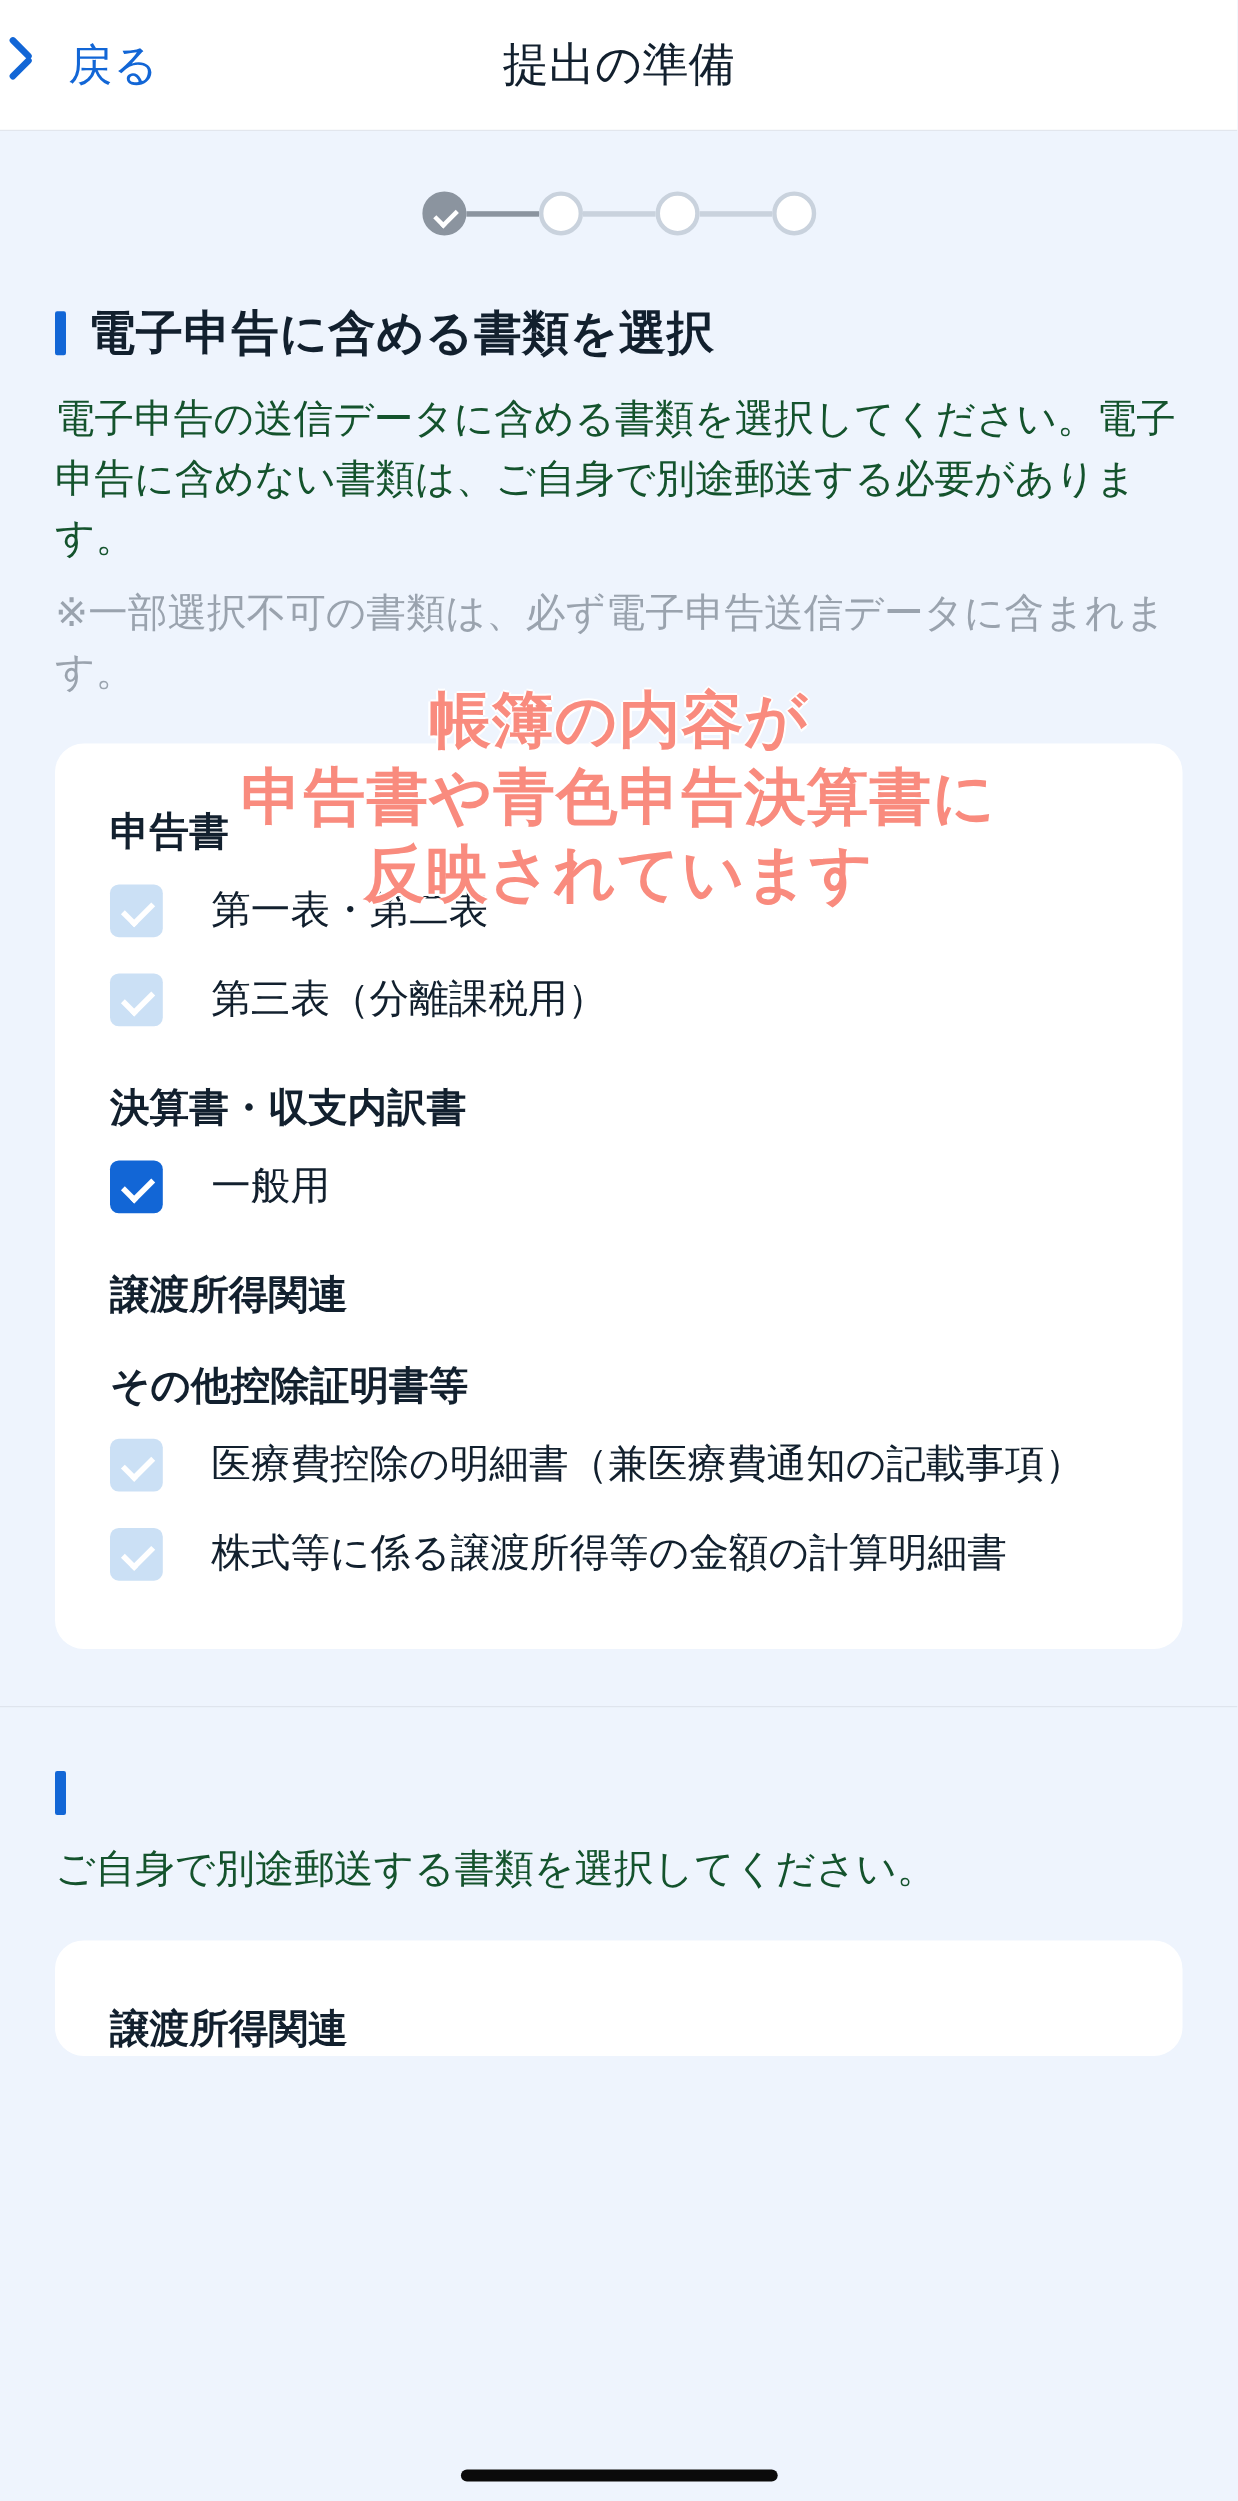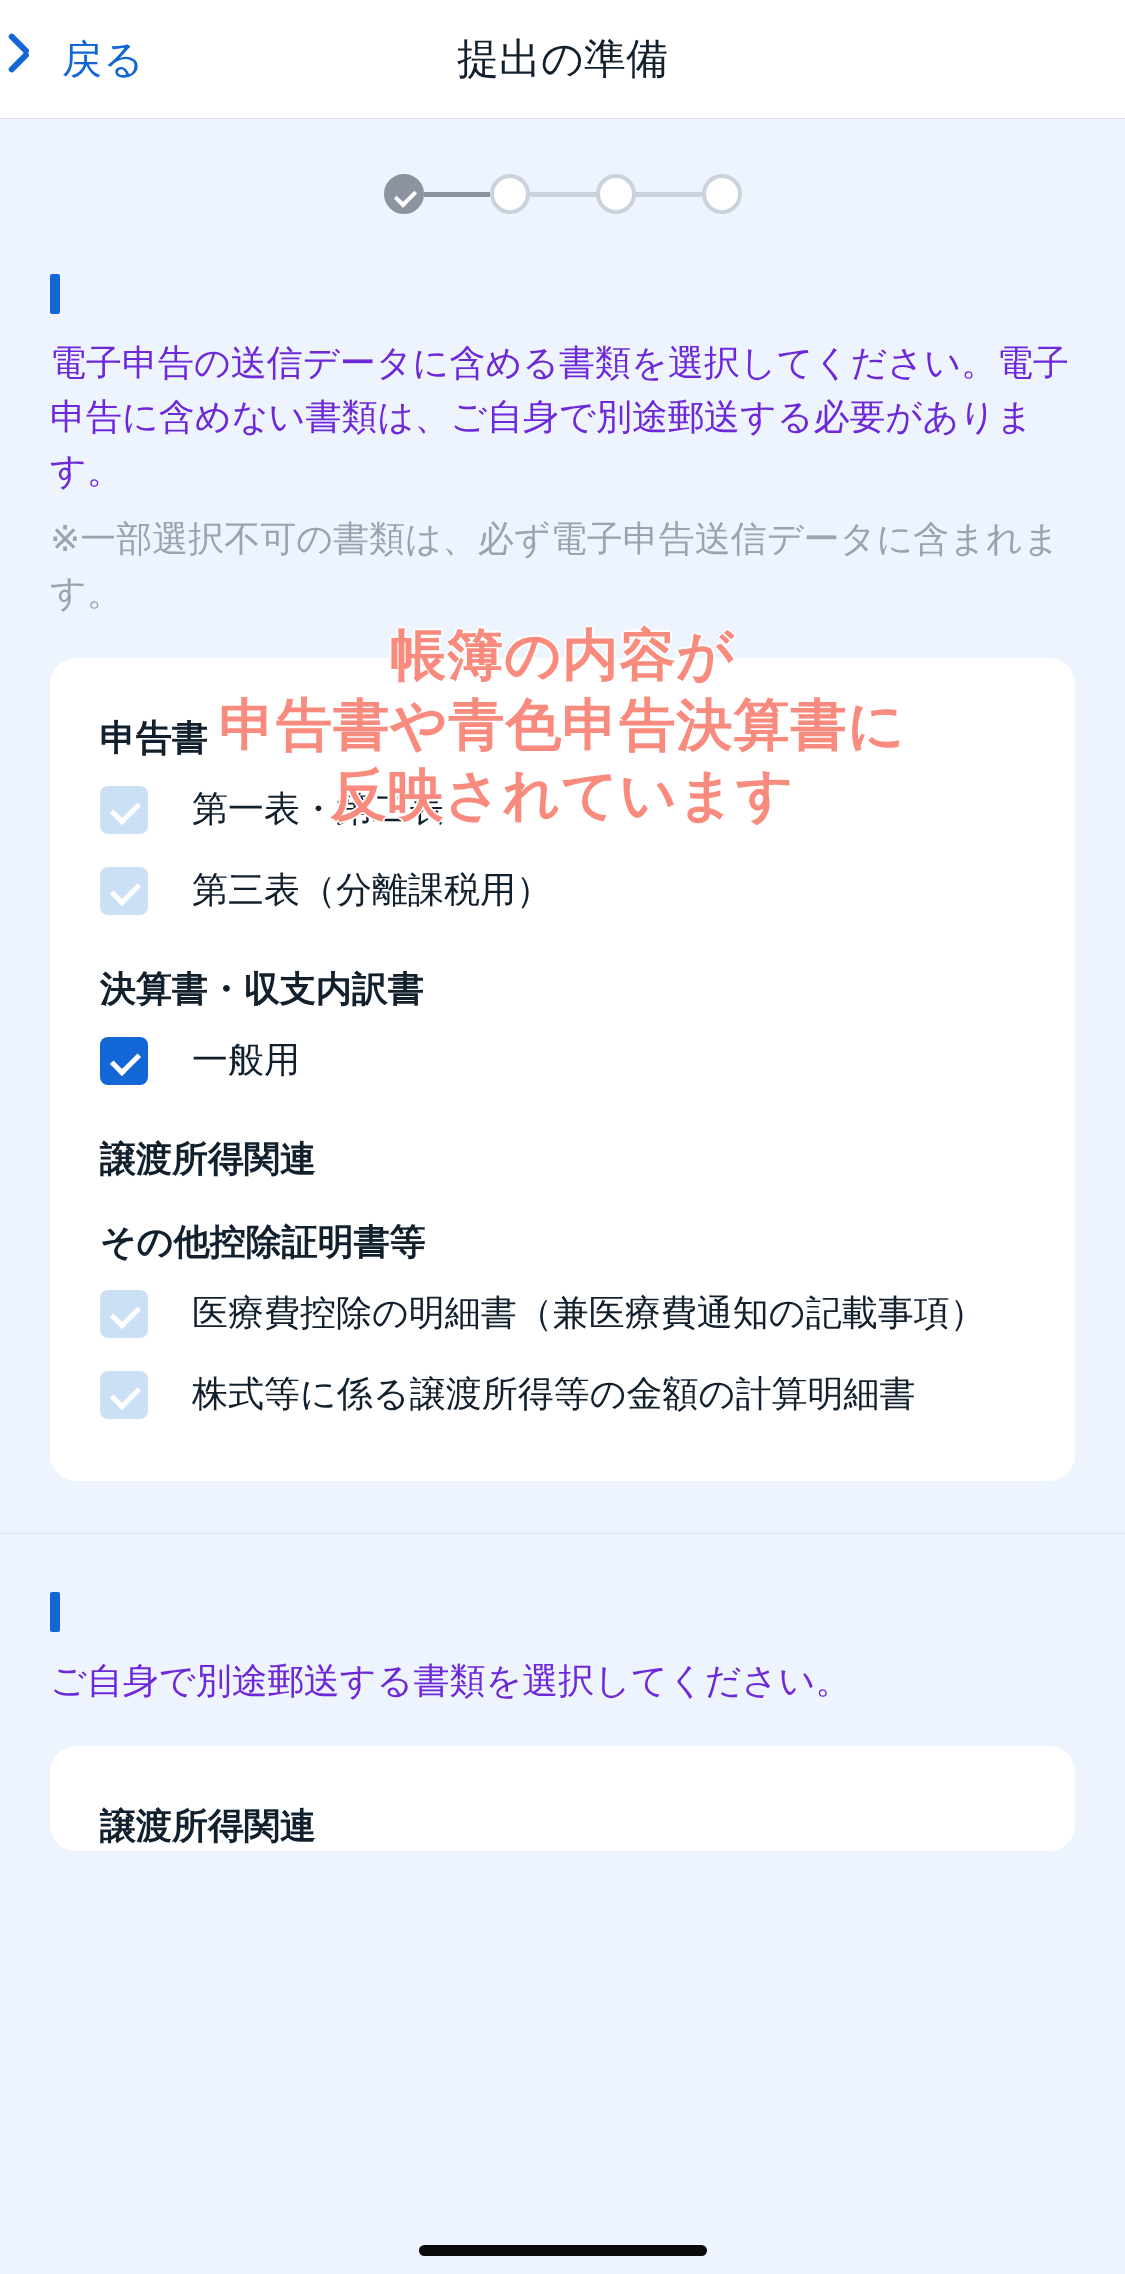--- a/index.html
+++ b/index.html
@@ -135,21 +135,21 @@
     font-size: 43px;
     font-weight: bold;
     color: #12202e;
     letter-spacing: 0.5px;
   }
   .section-desc {
     padding: 0 50px;
     margin-top: 22px;
     font-size: 36px;
     line-height: 1.5;
-    color: #6d28d9;
+    color: #14532d;
   }
   .section-desc.second {
     margin-top: 14px;
     color: #9aa3ae;
   }
 
   
   .card {
     margin: 38px 50px 0 50px;
     background: #ffffff;
@@ -255,20 +255,21 @@
   <span class="step-line done"></span>
   <span class="step-dot"></span>
   <span class="step-line"></span>
   <span class="step-dot"></span>
   <span class="step-line"></span>
   <span class="step-dot"></span>
 </div>
 
 <div class="section-head">
   <span class="bar"></span>
+  <span class="section-title">電子申告に含める書類を選択</span>
 </div>
 <div class="section-desc">電子申告の送信データに含める書類を選択してください。電子申告に含めない書類は、ご自身で別途郵送する必要があります。</div>
 <div class="section-desc second">※一部選択不可の書類は、必ず電子申告送信データに含まれます。</div>
 
 <div class="card">
 
   <div class="group-title first">申告書</div>
   <div class="check-row">
     <span class="box disabled"></span>
     <span class="check-label">第一表・第二表</span>

